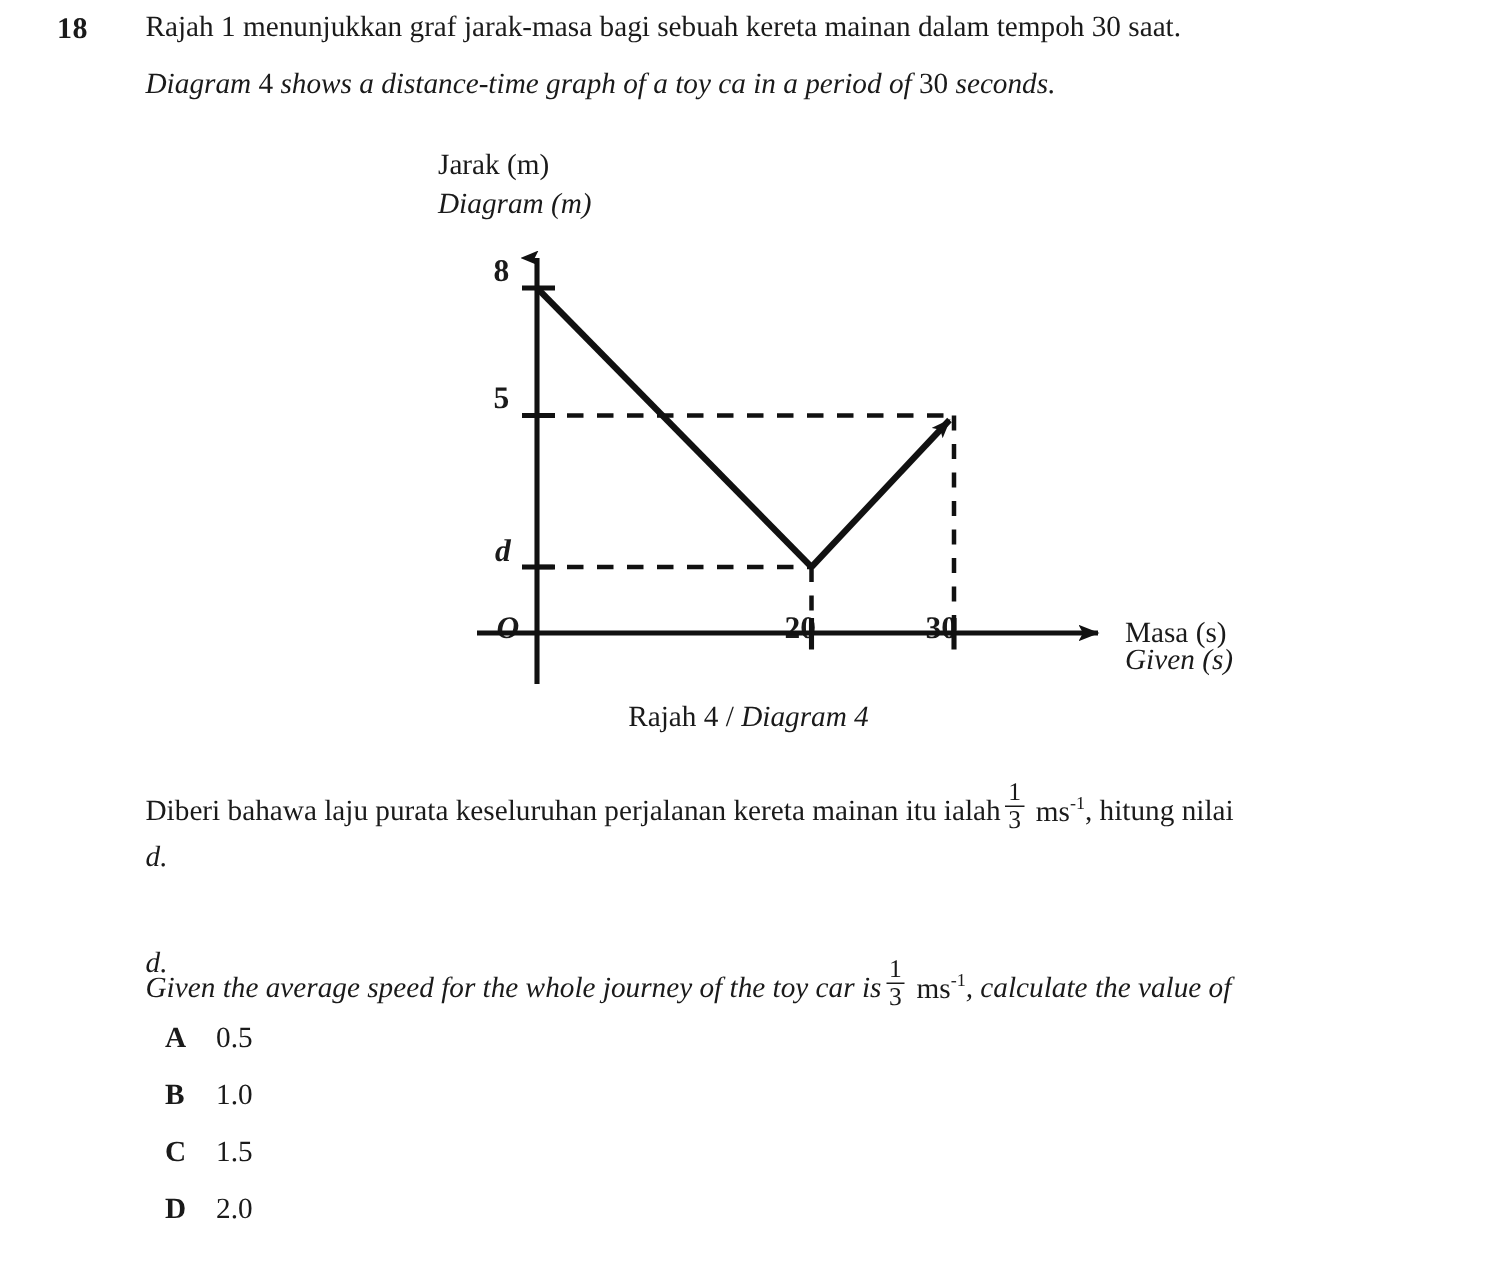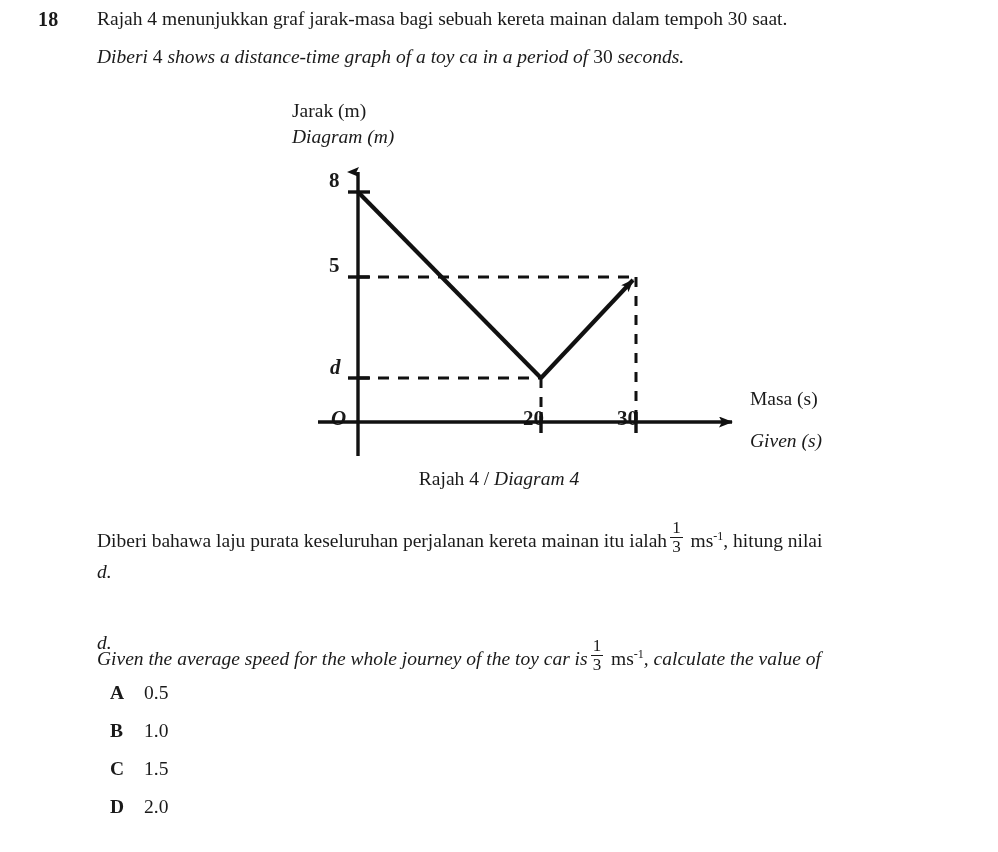--- a/index.html
+++ b/index.html
@@ -47,21 +47,21 @@
     font-size: 19.5px;
     white-space: nowrap;
   }
   #axis-label-en {
     left: 292px; top: 38px;
     font-size: 19.5px;
     font-style: italic;
     white-space: nowrap;
   }
   #x-label-my {
-    left: 750px; top: 300px;
+    left: 750px; top: 324px;
     font-size: 19.5px;
     white-space: nowrap;
     font-family: Liberation Serif, serif;
   }
   #x-label-en {
     left: 750px; top: 342px;
     font-size: 19.5px;
     font-style: italic;
     white-space: nowrap;
   }
@@ -134,23 +134,23 @@
   #opt-0 { left: 110px; top: 682px; }
   #opt-1 { left: 110px; top: 720px; }
   #opt-2 { left: 110px; top: 758px; }
   #opt-3 { left: 110px; top: 796px; }
 </style>
 </head>
 <body>
 
 <div class="abs" id="q-number">18</div>
 
-<div class="abs" id="stem-my">Rajah 4 menunjukkan graf jarak-masa bagi sebuah kereta mainan dalam tempoh 30 saat.</div>
-
-<div class="abs" id="stem-en"><span>Diberi</span> <span class="upright">4</span> <span>shows a distance-time graph of a toy ca in a period of</span> <span class="upright">30</span> <span>seconds.</span></div>
+<div class="abs" id="stem-my">Rajah 1 menunjukkan graf jarak-masa bagi sebuah kereta mainan dalam tempoh 30 saat.</div>
+
+<div class="abs" id="stem-en"><span>Diagram</span> <span class="upright">4</span> <span>shows a distance-time graph of a toy ca in a period of</span> <span class="upright">30</span> <span>seconds.</span></div>
 
 <div class="abs" id="diagram">
 
   <div class="abs" id="axis-label-my">Jarak (m)</div>
   <div class="abs" id="axis-label-en">Diagram (m)</div>
 
   <div class="abs" id="x-label-my">Masa (s)</div>
   <div class="abs" id="x-label-en">Given (s)</div>
 
   <div class="abs tick-text" id="tick-8">8</div>

